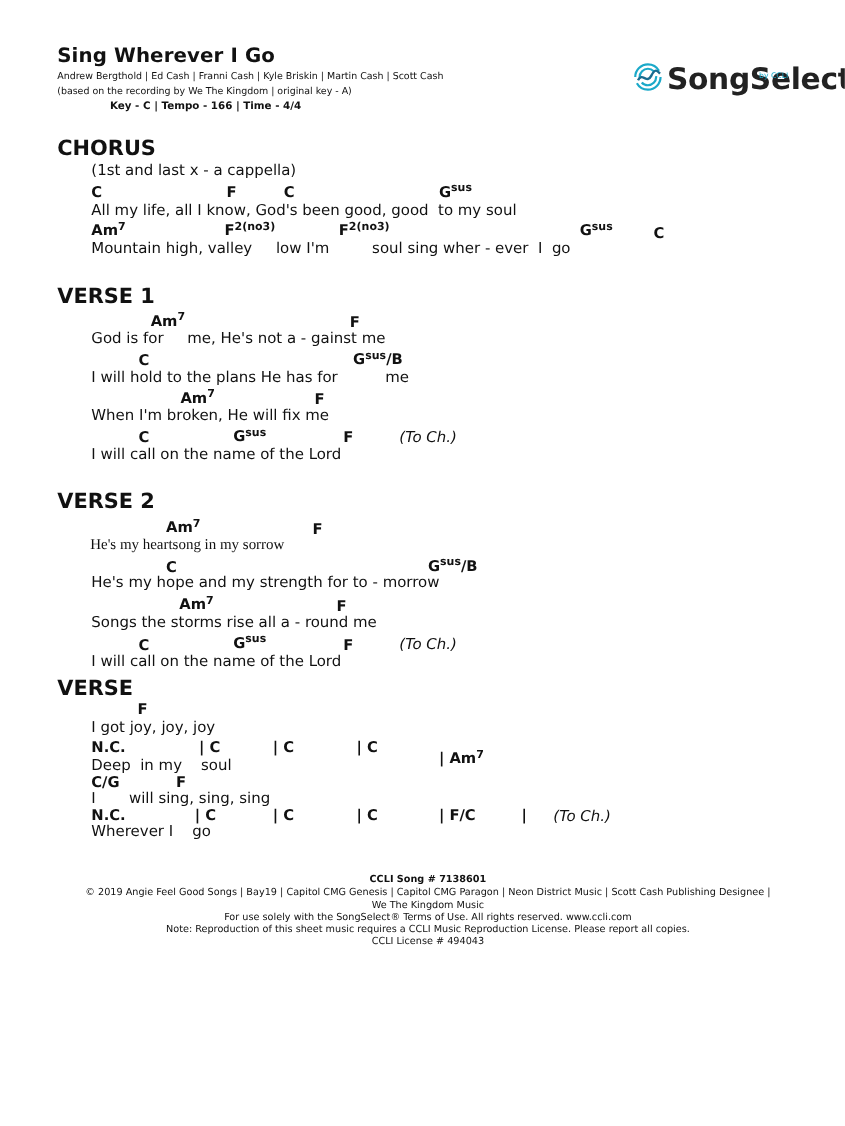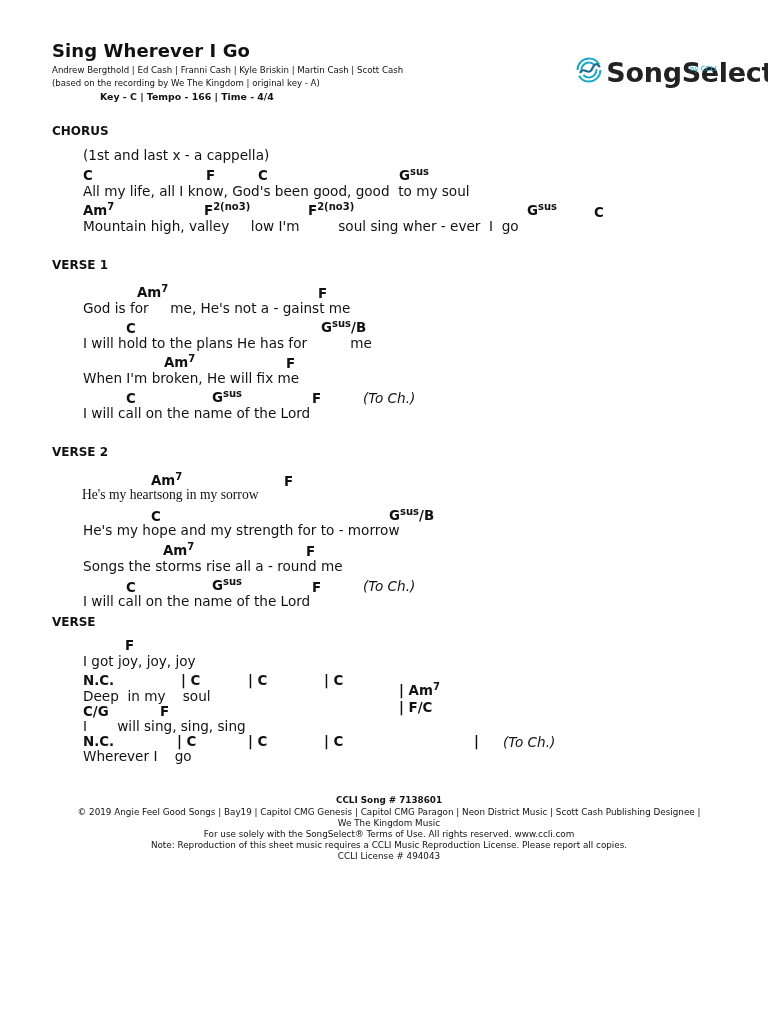--- a/index.html
+++ b/index.html
@@ -1,21 +1,21 @@
 <!DOCTYPE html>
 <html><head>
 <meta charset="utf-8">
 <style>
   html, body { margin: 0; padding: 0; background: #ffffff; }
   body { width: 768px; height: 1024px; position: relative; overflow: hidden; color: #111; font-family: "DejaVu Sans", sans-serif; }
   .abs { position: absolute; white-space: pre; }
   .title { left: 52px; top: 40px; font-size: 18px; font-weight: bold; letter-spacing: 0.1px; }
   .meta { left: 52px; font-size: 8.6px; }
   .meta-bold { left: 52px; font-size: 9.4px; font-weight: bold; }
-  .section { left: 52px; font-size: 12px; font-weight: bold; }
+  .section { left: 52px; font-size: 19px; font-weight: bold; }
   .lyric { font-size: 13.6px; }
   .chord { font-size: 13.4px; font-weight: bold; }
   .chord sup { font-size: 10px; position: relative; top: -1px; vertical-align: top; line-height: 1; }
   .note { font-size: 13.6px; font-style: italic; }
   .footer { left: 0; width: 778px; text-align: center; font-size: 8.8px; }
   .footer-bold { font-weight: bold; }
   .logo { left: 556px; top: 38px; display: flex; align-items: center; }
   .logo-text { font-size: 27px; font-weight: bold; color: #222; letter-spacing: -0.3px; margin-left: 4px; }
   .logo-by { left: 690px; top: 65px; font-size: 7px; color: #1ba9c9; }
 </style>
@@ -109,21 +109,21 @@
 <div class="abs lyric" style="left:83px;top:688px;">Deep  in my    soul</div>
 
 <div class="abs chord" style="left:83px;top:704px;"><span>C/G</span></div>
 <div class="abs chord" style="left:160px;top:704px;"><span>F</span></div>
 <div class="abs lyric" style="left:83px;top:718px;">I       will sing, sing, sing</div>
 
 <div class="abs chord" style="left:83px;top:734px;"><span>N.C.</span></div>
 <div class="abs chord" style="left:177px;top:734px;"><span>| C</span></div>
 <div class="abs chord" style="left:248px;top:734px;"><span>| C</span></div>
 <div class="abs chord" style="left:324px;top:734px;"><span>| C</span></div>
-<div class="abs chord" style="left:399px;top:700px;"><span>| F/C</span></div>
+<div class="abs chord" style="left:399px;top:734px;"><span>| F/C</span></div>
 <div class="abs chord" style="left:474px;top:734px;"><span>|</span></div>
 <div class="abs note" style="left:503px;top:734px;">(To Ch.)</div>
 <div class="abs lyric" style="left:83px;top:748px;">Wherever I    go</div>
 
 <div class="abs footer footer-bold" style="top:795px;">CCLI Song # 7138601</div>
 <div class="abs footer" style="top:807px;">© 2019 Angie Feel Good Songs | Bay19 | Capitol CMG Genesis | Capitol CMG Paragon | Neon District Music | Scott Cash Publishing Designee |</div>
 <div class="abs footer" style="top:818px;">We The Kingdom Music</div>
 <div class="abs footer" style="top:829px;">For use solely with the SongSelect® Terms of Use. All rights reserved. www.ccli.com</div>
 <div class="abs footer" style="top:840px;">Note: Reproduction of this sheet music requires a CCLI Music Reproduction License. Please report all copies.</div>
 <div class="abs footer" style="top:851px;">CCLI License # 494043</div>

